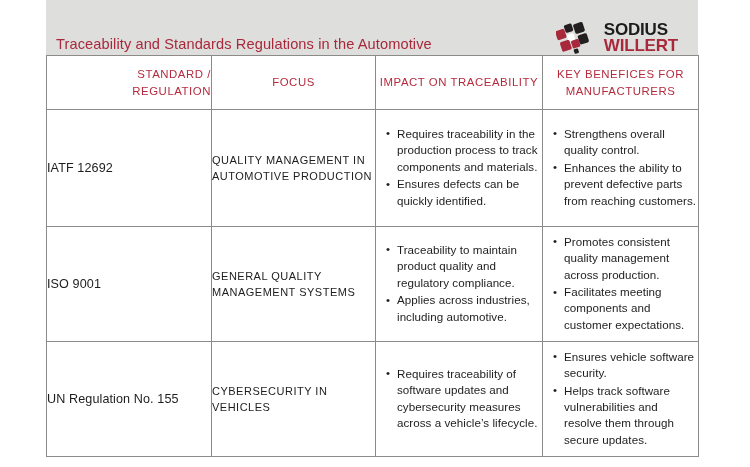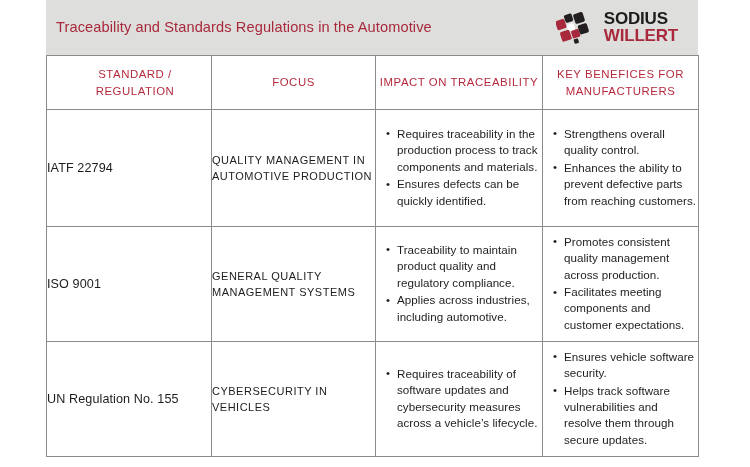--- a/index.html
+++ b/index.html
@@ -23,21 +23,21 @@
 
   
   .header-band {
     position: absolute;
     left: 46px;
     top: 0px;
     width: 652px;
     height: 55px;
     background: #dededc;
     display: flex;
-    align-items: center;
+    align-items: flex-end;
     justify-content: space-between;
     box-sizing: border-box;
     padding: 0 14px 0 10px;
   }
 
   .deck-title {
     color: #a8293c;
     font-size: 14.6px;
     line-height: 1.45;
     letter-spacing: 0.1px;
@@ -105,21 +105,21 @@
     height: 53px;
     color: #b52a3d;
     font-size: 11.4px;
     font-weight: 400;
     letter-spacing: 0.55px;
     text-align: center;
     padding: 4px 10px;
     line-height: 1.45;
   }
   th.th-left {
-    text-align: center;
+    text-align: right;
     padding-left: 12px;
   }
 
   
   tbody tr { height: 115px; }
   tbody tr.row-1 { height: 117px; }
   tbody tr.row-2 { height: 115px; }
   tbody tr.row-3 { height: 115px; }
 
   .cell-standard {
@@ -203,21 +203,21 @@
       <tr>
         <th class="th-left">STANDARD / REGULATION</th>
         <th>FOCUS</th>
         <th>IMPACT ON TRACEABILITY</th>
         <th>KEY BENEFICES FOR MANUFACTURERS</th>
       </tr>
     </thead>
     <tbody>
 
       <tr class="row-1">
-        <td class="cell-standard">IATF 22794</td>
+        <td class="cell-standard">IATF 12692</td>
         <td class="cell-focus">QUALITY MANAGEMENT IN AUTOMOTIVE PRODUCTION</td>
         <td class="cell-bullets">
           <ul>
             <li>Requires traceability in the production process to track components and materials.</li>
             <li>Ensures defects can be quickly identified.</li>
           </ul>
         </td>
         <td class="cell-bullets">
           <ul>
             <li>Strengthens overall quality control.</li>

